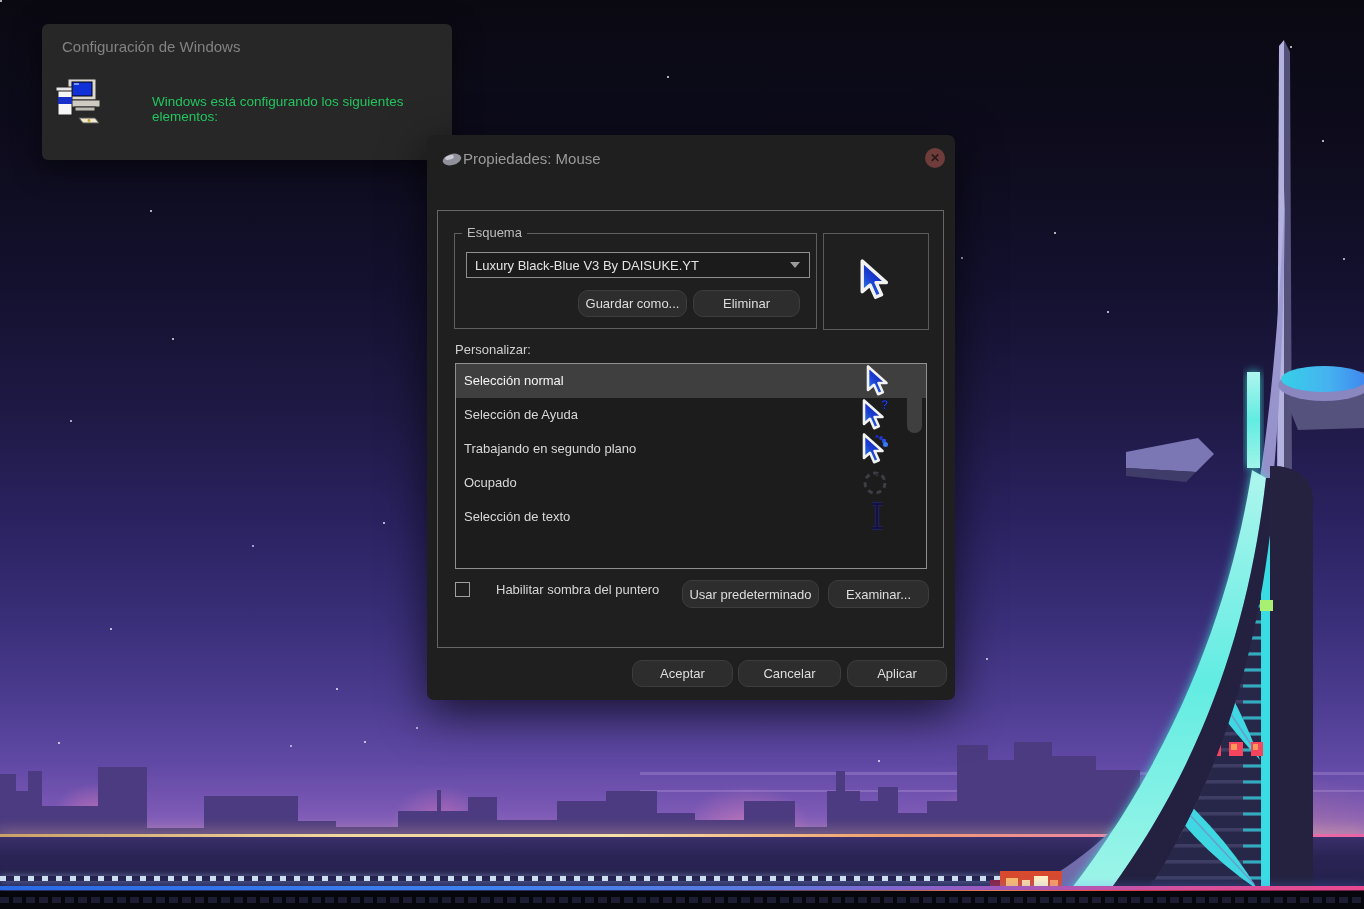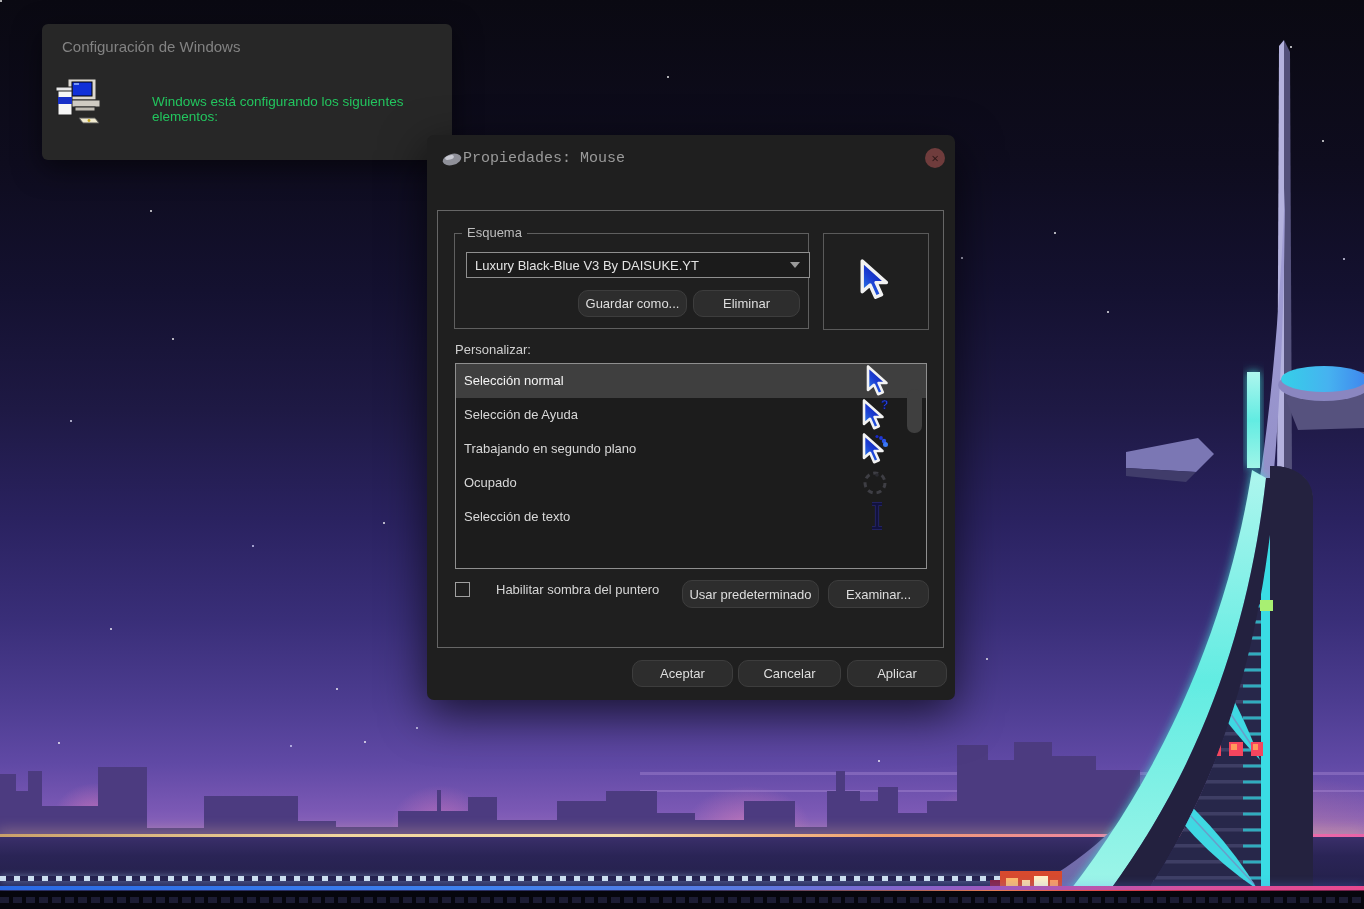--- a/index.html
+++ b/index.html
@@ -47,32 +47,32 @@
   
   #cfg{left:42px;top:24px;width:410px;height:136px;background:#272727;border-radius:6px;
        box-shadow:0 8px 28px rgba(0,0,0,.5);}
   #cfg .t{position:absolute;left:20px;top:14px;font-size:15px;color:#828282;}
   #cfg .msg{position:absolute;left:70px;top:70px;font-size:13.5px;color:#22c55e;margin-left:40px;}
   #cfg svg{position:absolute;left:13px;top:54px;}
 
   
   #dlg{left:427px;top:135px;width:528px;height:565px;background:#1f1f1f;border-radius:7px;
        box-shadow:0 14px 46px rgba(0,0,0,.65);color:#d6d6d6;font-size:13px;}
-  #dlg .titlebar{position:absolute;left:0;top:0;width:100%;height:46px;font-family:Liberation Mono, monospace;}
+  #dlg .titlebar{position:absolute;left:0;top:0;width:100%;height:46px;}
   #dlg .ticon{position:absolute;left:14px;top:17px;}
   #dlg .ttl{position:absolute;left:36px;top:15px;font-size:15px;color:#9a9a9a;}
   #closebtn{position:absolute;left:498px;top:13px;width:20px;height:20px;border-radius:50%;
     background:#6f3c3c;color:#2c1717;font-size:12px;font-weight:bold;display:flex;
     align-items:center;justify-content:center;cursor:default;}
   .tabs{position:absolute;left:13px;top:51px;display:flex;align-items:flex-end;}
   .tab{border:1px solid #696969;border-bottom:none;padding:4px 9px 5px;color:#b2b2b2;
        margin-right:-1px;background:#1f1f1f;position:relative;white-space:nowrap;}
   .tab.active{color:#ececec;padding-top:6px;padding-bottom:7px;z-index:3;top:1px;}
   .panel{position:absolute;left:10px;top:75px;width:505px;height:436px;border:1px solid #666;}
-  .group{position:absolute;left:16px;top:22px;width:353px;height:94px;border:1px solid #5f5f5f;}
+  .group{position:absolute;left:16px;top:22px;width:353px;height:94px;border:1px solid #5f5f5f;padding-left:8px;}
   .group .legend{position:absolute;top:-9px;left:7px;background:#1f1f1f;padding:0 5px;color:#bdbdbd;}
   .combo{position:absolute;left:11px;top:18px;width:326px;height:24px;background:#1b1b1b;
     border:1px solid #8f8f8f;display:flex;align-items:center;padding:0 8px;color:#e3e3e3;}
   .caret{position:absolute;right:9px;top:9px;width:0;height:0;border-left:5px solid transparent;
     border-right:5px solid transparent;border-top:6px solid #9a9a9a;}
   .btn{background:#2d2d2d;border:1px solid #3d3d3d;border-radius:10px;color:#dedede;
     display:flex;align-items:center;justify-content:center;position:absolute;cursor:default;}
   #saveas{left:123px;top:56px;width:107px;height:25px;}
   #elim{left:238px;top:56px;width:105px;height:25px;}
   .preview{position:absolute;left:385px;top:22px;width:104px;height:95px;border:1px solid #5a5a5a;}

